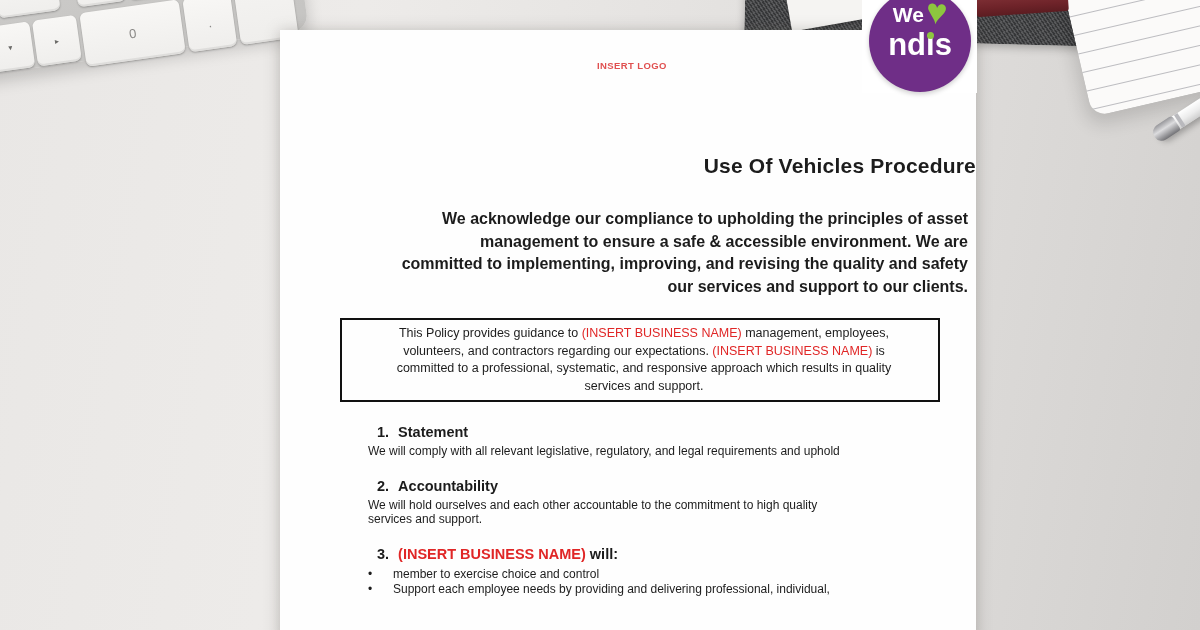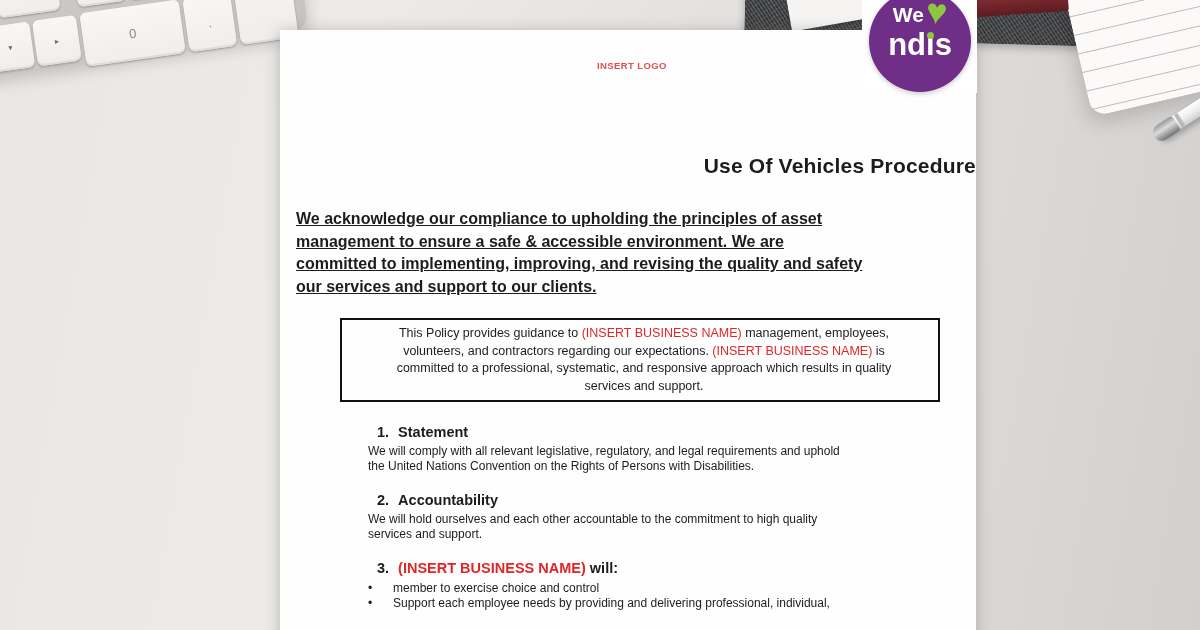--- a/index.html
+++ b/index.html
@@ -76,22 +76,22 @@
   
   .page{
     position:absolute;left:280px;top:30px;width:696px;height:610px;z-index:4;
     background:var(--page);box-shadow:0 2px 14px rgba(100,95,90,.4);
   }
   .tline{white-space:nowrap;padding-left:8px;}
   .logo-line{margin-top:30px;text-align:center;font-size:9.5px;font-weight:bold;
     letter-spacing:.4px;color:var(--lred);}
   .doc-title{margin-top:83px;text-align:right;font-size:21px;font-weight:bold;
     letter-spacing:.2px;line-height:24px;}
-  .doc-intro{margin:30px auto 0;width:680px;text-align:left;font-size:16px;
-    font-weight:bold;line-height:22.5px;text-decoration:underline;}
+  .doc-intro{margin:30px auto 0;width:680px;text-align:right;font-size:16px;
+    font-weight:bold;line-height:22.5px;}
   .policy-box{
     margin:20px 36px 0 60px;width:600px;border:2px solid #111;
     padding:5px 10px;text-align:center;font-size:12.5px;line-height:17.5px;
   }
   .policy-box .red, .sec-title .red{color:var(--ired);}
   .section{margin-top:0;}
   .sec-title{
     display:flex;gap:9px;margin-left:97px;font-size:14.5px;font-weight:bold;line-height:17px;
   }
   .sec-title.m1{margin-top:22px;}
@@ -160,21 +160,20 @@
       <div class="tline"><span>services and support.</span></div>
     </div>
 
   <div class="section">
     <div class="sec-title m1">
       <span>1.</span>
       <span>Statement</span>
     </div>
     <div class="sec-body">
         <div class="tline">We will comply with all relevant legislative, regulatory, and legal requirements and uphold</div>
-        <div class="tline">the United Nations Convention on the Rights of Persons with Disabilities.</div>
       </div>
   </div>
 
   <div class="section">
     <div class="sec-title m2">
       <span>2.</span>
       <span>Accountability</span>
     </div>
     <div class="sec-body">
         <div class="tline">We will hold ourselves and each other accountable to the commitment to high quality</div>

